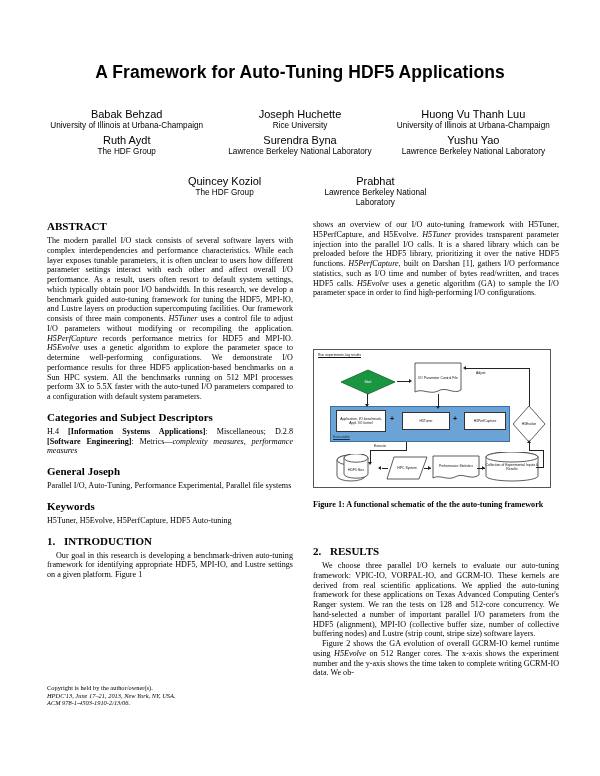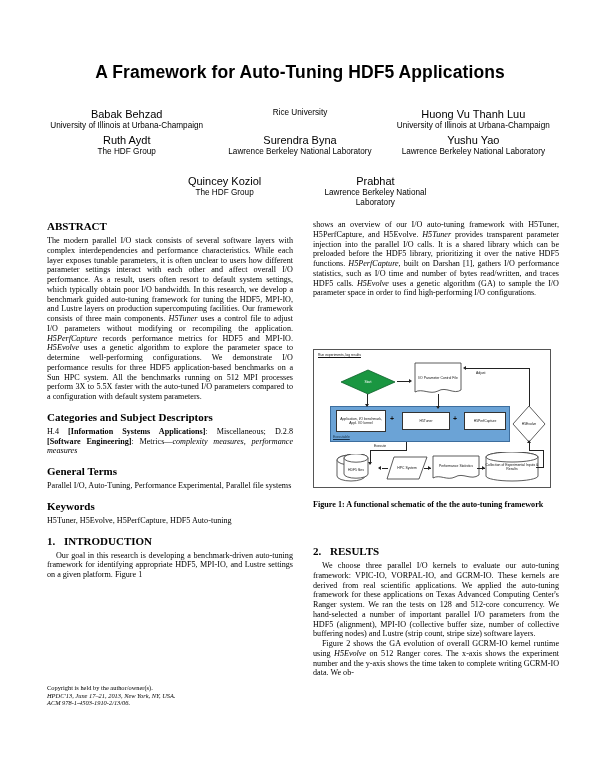--- a/index.html
+++ b/index.html
@@ -225,20 +225,21 @@
 
   <div class="doc-title">A Framework for Auto-Tuning HDF5 Applications</div>
 
   <div class="authors">
     <div class="author-row row1">
       <div class="author-cell">
         <div class="author-name">Babak Behzad</div>
         <div class="author-affil">University of Illinois at Urbana-Champaign</div>
       </div>
       <div class="author-cell">
+        <div class="author-name">Joseph Huchette</div>
         <div class="author-affil">Rice University</div>
       </div>
       <div class="author-cell">
         <div class="author-name">Huong Vu Thanh Luu</div>
         <div class="author-affil">University of Illinois at Urbana-Champaign</div>
       </div>
     </div>
     <div class="author-row row2">
       <div class="author-cell">
         <div class="author-name">Ruth Aydt</div>
@@ -271,21 +272,21 @@
       <h2 class="sec">ABSTRACT</h2>
       <p class="body"><span>The modern parallel I/O stack consists of several software layers with complex interdependencies and performance characteristics. While each layer exposes tunable parameters, it is often unclear to users how different parameter settings interact with each other and affect overall I/O performance. As a result, users often resort to default system settings, which typically obtain poor I/O bandwidth. In this research, we develop a benchmark guided auto-tuning framework for tuning the HDF5, MPI-IO, and Lustre layers on production supercomputing facilities. Our framework consists of three main components. </span><span class="it">H5Tuner</span><span> uses a control file to adjust I/O parameters without modifying or recompiling the application. </span><span class="it">H5PerfCapture</span><span> records performance metrics for HDF5 and MPI-IO. </span><span class="it">H5Evolve</span><span> uses a genetic algorithm to explore the parameter space to determine well-performing configurations. We demonstrate I/O performance results for three HDF5 application-based benchmarks on a Sun HPC system. All the benchmarks running on 512 MPI processes perform 3X to 5.5X faster with the auto-tuned I/O parameters compared to a configuration with default system parameters.</span></p>
     </div>
 
     <div class="block">
       <h2 class="sec">Categories and Subject Descriptors</h2>
       <p class="body"><span>H.4</span> <span class="bd">[Information Systems Applications]</span><span>: Miscellaneous; </span><span>D.2.8</span> <span class="bd">[Software Engineering]</span><span>: Metrics—</span><span class="it">complexity measures, performance measures</span></p>
     </div>
 
     <div class="block">
-      <h2 class="sec">General Terms</h2>
+      <h2 class="sec">General Joseph</h2>
       <p class="body">Parallel I/O, Auto-Tuning, Performance Experimental, Parallel file systems</p>
     </div>
 
     <div class="block">
       <h2 class="sec">Keywords</h2>
       <p class="body">H5Tuner, H5Evolve, H5PerfCapture, HDF5 Auto-tuning</p>
     </div>
 
     <div class="block">
       <h2 class="sec numbered"><span class="num">1.</span><span>INTRODUCTION</span></h2>

